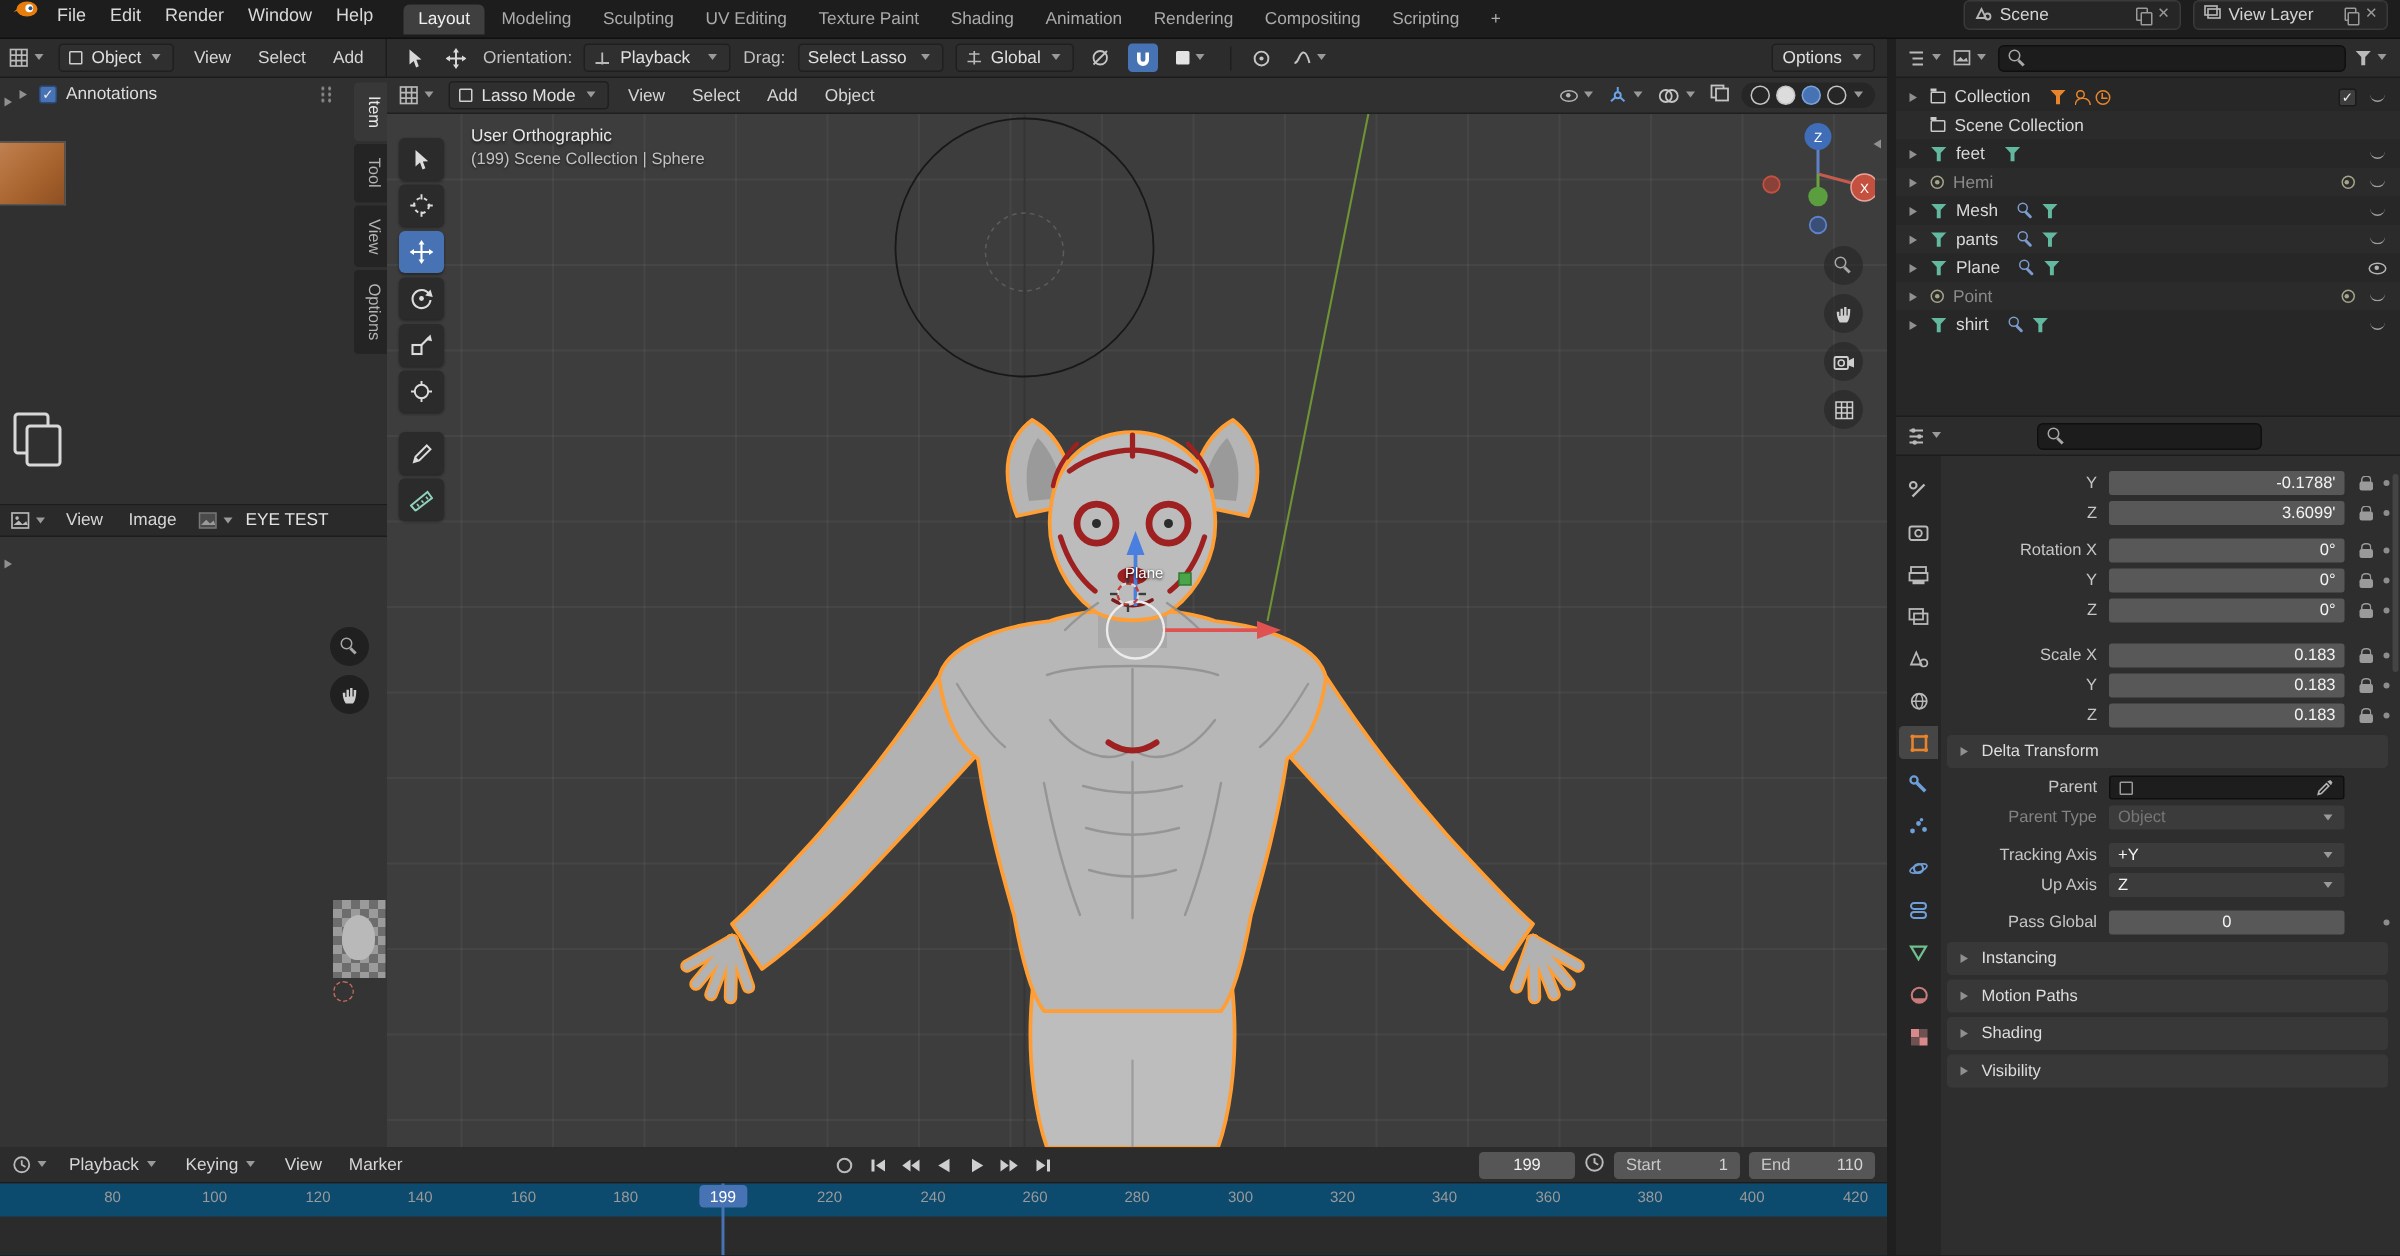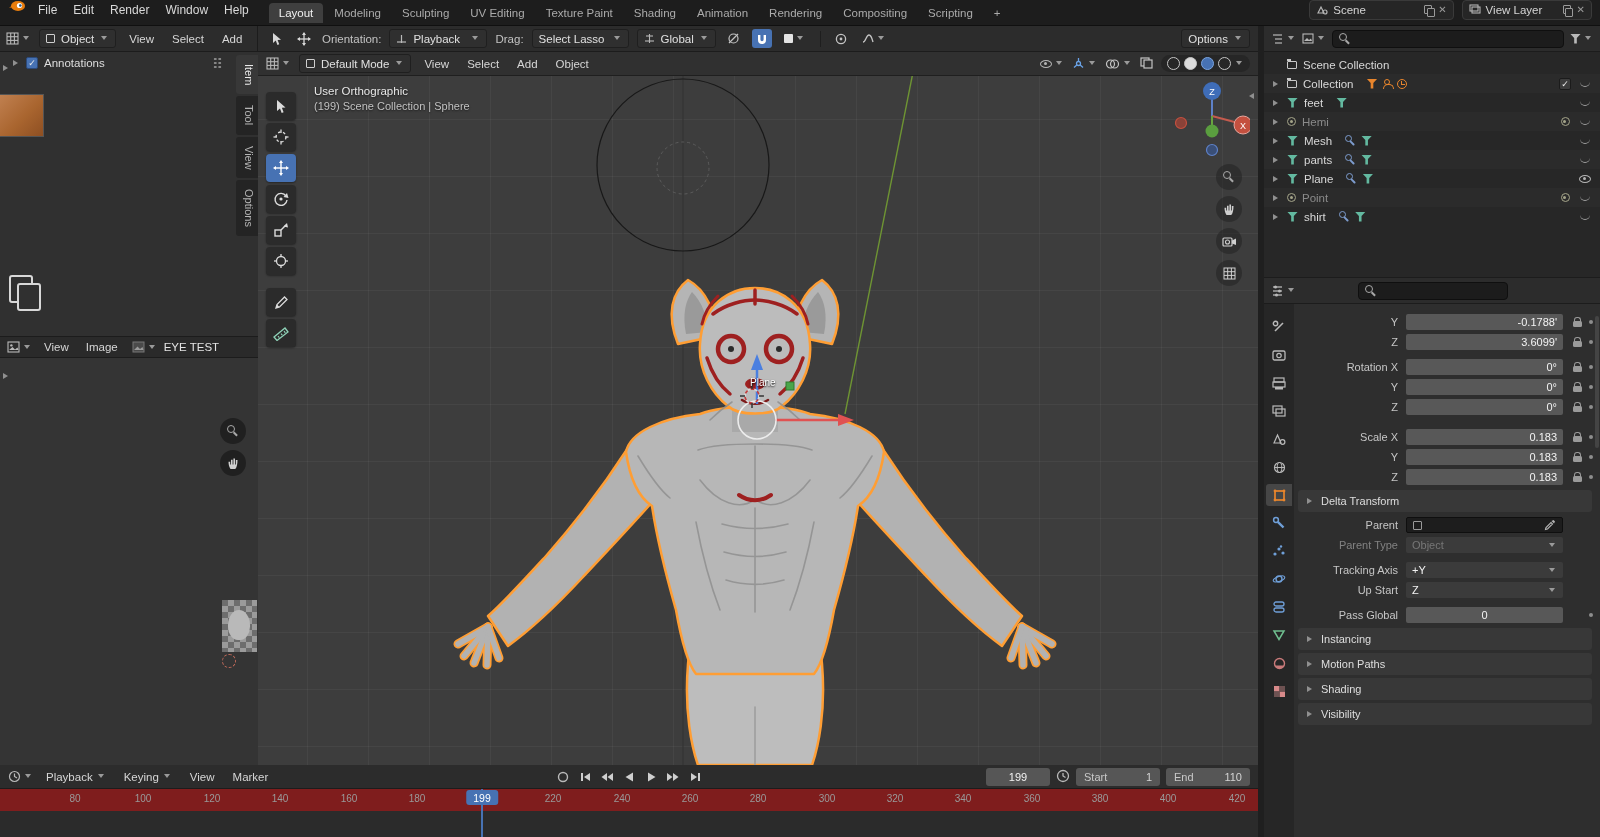--- a/index.html
+++ b/index.html
@@ -109,21 +109,21 @@
 
   
   .timeline{position:absolute;left:0;top:765px;width:1258px;height:72px;background:#2a2a2a}
   .tl-header{position:relative;height:24px;background:#2c2c2c;border-bottom:1px solid #1c1c1c;display:flex;align-items:center;gap:8px;padding:0 8px;font-size:11.5px}
   .tl-center{position:absolute;left:50%;transform:translateX(-50%);display:flex;align-items:center;gap:2px}
   .pbbtn{width:20px;height:18px;display:flex;align-items:center;justify-content:center;border-radius:3px}
   .tl-right{margin-left:auto;display:flex;align-items:center;gap:6px}
   .numfield{background:#565656;border-radius:3px;height:18px;display:flex;align-items:center;justify-content:center;padding:0 8px;color:#f2f2f2;font-size:11px}
   .rangefield{background:#565656;border-radius:3px;height:18px;display:flex;align-items:center;gap:8px;padding:0 8px;font-size:11px}
   .rangefield .rl{color:#c9c9c9}
-  .tl-body{position:relative;height:48px;background:#7f1d1d}
+  .tl-body{position:relative;height:48px;background:#0c4a6e}
   .tl-track{position:absolute;left:0;top:22px;width:100%;height:26px;background:#2b2b2b}
   .rulnum{position:absolute;top:4px;transform:translateX(-50%);font-size:10px;color:#9a9a9a}
   .rulnum.current{background:#4772b3;color:#fff;padding:1.5px 7px;border-radius:3px;font-size:10.5px;top:1px;z-index:3}
   .playhead{position:absolute;left:481px;top:0;width:2px;height:100%;background:#4772b3;z-index:2}
 
   
   .rightcol{position:absolute;left:1264px;top:26px;width:336px;height:811px;background:#272727}
   .out-hdr{height:26px;background:#2c2c2c;border-bottom:1px solid #1c1c1c;display:flex;align-items:center;gap:6px;padding:0 7px}
   .searchbox{flex:1;display:flex;align-items:center;gap:5px;background:#1c1c1c;border:1px solid #0f0f0f;border-radius:4px;height:18px;padding:0 6px}
   .outliner{height:226px;border-bottom:1px solid #1c1c1c;padding-top:3px;overflow:hidden}
@@ -478,21 +478,21 @@
               <line x1="4.7" y1="1" x2="4.7" y2="12"></line>
               <line x1="8.4" y1="1" x2="8.4" y2="12"></line>
               <line x1="1" y1="4.7" x2="12" y2="4.7"></line>
               <line x1="1" y1="8.4" x2="12" y2="8.4"></line>
             </g>
           </svg>
         <span class="chev"></span>
       </span>
       <div class="dropdown">
         <span class="sqico"></span>
-        <span>Default Mode</span>
+        <span>Lasso Mode</span>
         <span class="chev"></span>
       </div>
       <span class="hmenu">View</span>
       <span class="hmenu">Select</span>
       <span class="hmenu">Add</span>
       <span class="hmenu">Object</span>
       <div style="margin-left:auto" class="flex">
         <span class="flex" style="gap:3px;margin-right:8px">
           <span class="eyeo"></span>
             <span class="chev"></span>
@@ -775,43 +775,43 @@
         <span class="magico"></span>
       </div>
       <span class="flex" style="gap:3px">
         <span class="funnel" style="background:#b9b9b9"></span>
         <span class="chev"></span>
       </span>
     </div>
 
     <div class="outliner">
       <div class="orow">
-        <span class="ind"></span>
-        <span class="boxico"></span>
-        <span class="lbl">Scene Collection</span>
-      </div>
-      <div class="orow">
         <span class="ind">
             <span class="tri-r"></span>
           </span>
         <span class="boxico"></span>
         <span class="lbl">Collection</span>
         <span class="flex" style="gap:5px;margin-left:8px">
           <span class="funnel orange"></span>
           <span class="personico"></span>
           <span class="clockico"></span>
         </span>
         <span class="rgrp">
             <span class="slot">
               <span class="cb on"></span>
             </span>
             <span class="slot">
               <span class="eyec"></span>
             </span>
           </span>
+      </div>
+      <div class="orow">
+        <span class="ind"></span>
+        <span class="boxico"></span>
+        <span class="lbl">Scene Collection</span>
       </div>
       <div class="orow">
         <span class="ind">
             <span class="tri-r"></span>
           </span>
         <span class="funnel teal"></span>
         <span class="lbl">feet</span>
         <span class="flex" style="gap:5px;margin-left:8px">
             <span class="funnel teal"></span>
           </span>
@@ -1156,21 +1156,21 @@
         <div class="prow">
           <span class="plabel">Tracking Axis</span>
           <span class="pfield drop">
               <span>+Y</span>
               <span class="chev"></span>
             </span>
           <span class="lockslot"></span>
             <span class="dotslot"></span>
         </div>
         <div class="prow">
-          <span class="plabel">Up Start</span>
+          <span class="plabel">Up Axis</span>
           <span class="pfield drop">
               <span>Z</span>
               <span class="chev"></span>
             </span>
           <span class="lockslot"></span>
             <span class="dotslot"></span>
         </div>
         <div class="pgap"></div>
         <div class="prow">
           <span class="plabel">Pass Global</span>

